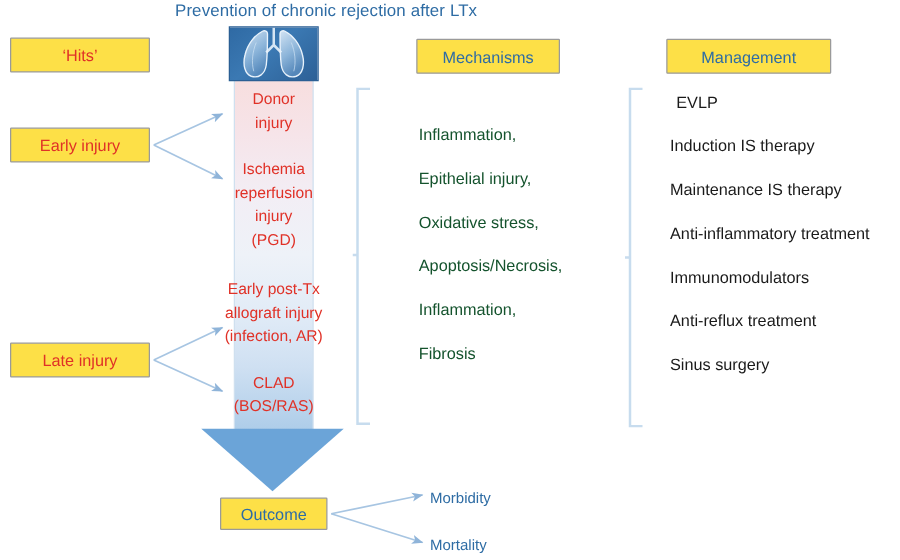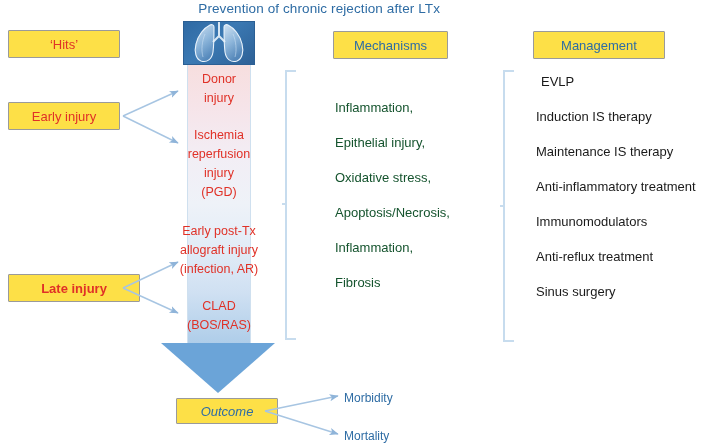--- a/index.html
+++ b/index.html
@@ -19,21 +19,21 @@
     height: 448px;
     background: #ffffff;
   }
 
   
   .title {
     position: absolute;
     left: 140px;
     top: 1px;
     width: 300px;
-    text-align: right;
+    text-align: left;
     font-size: 13.5px;
     color: #2e6ca4;
     letter-spacing: 0.1px;
     white-space: nowrap;
   }
 
   
   .hdrbox {
     position: absolute;
     box-sizing: border-box;
@@ -43,25 +43,25 @@
     align-items: center;
     justify-content: center;
     font-size: 13px;
     border-radius: 1px;
   }
   .hdrbox.red   { color: #e03127; }
   .hdrbox.blue  { color: #2e6ca4; }
 
   #hits-box        { left: 8px;   top: 30px;  width: 112px; height: 28px; }
   #early-injury-box{ left: 8px;   top: 102px; width: 112px; height: 28px; }
-  #late-injury-box { left: 8px;   top: 274px; width: 132px; height: 28px; font-weight: bold; }
+  #late-injury-box { left: 8px;   top: 274px; width: 112px; height: 28px; }
   #mechanisms-box  { left: 333px; top: 31px;  width: 115px; height: 28px; }
   #management-box  { left: 533px; top: 31px;  width: 132px; height: 28px; }
-  #outcome-box     { left: 176px; top: 398px; width: 102px;  height: 26px;
-                     color:#2e6ca4; font-size: 13px; font-style: italic; }
+  #outcome-box     { left: 176px; top: 398px; width: 86px;  height: 26px;
+                     color:#2e6ca4; font-size: 13px; }
 
   
   #center-column {
     position: absolute;
     left: 188px;
     top: 63px;
     width: 62px;
     height: 281px;
     background: linear-gradient(to bottom,
         #f7dede 0%,

